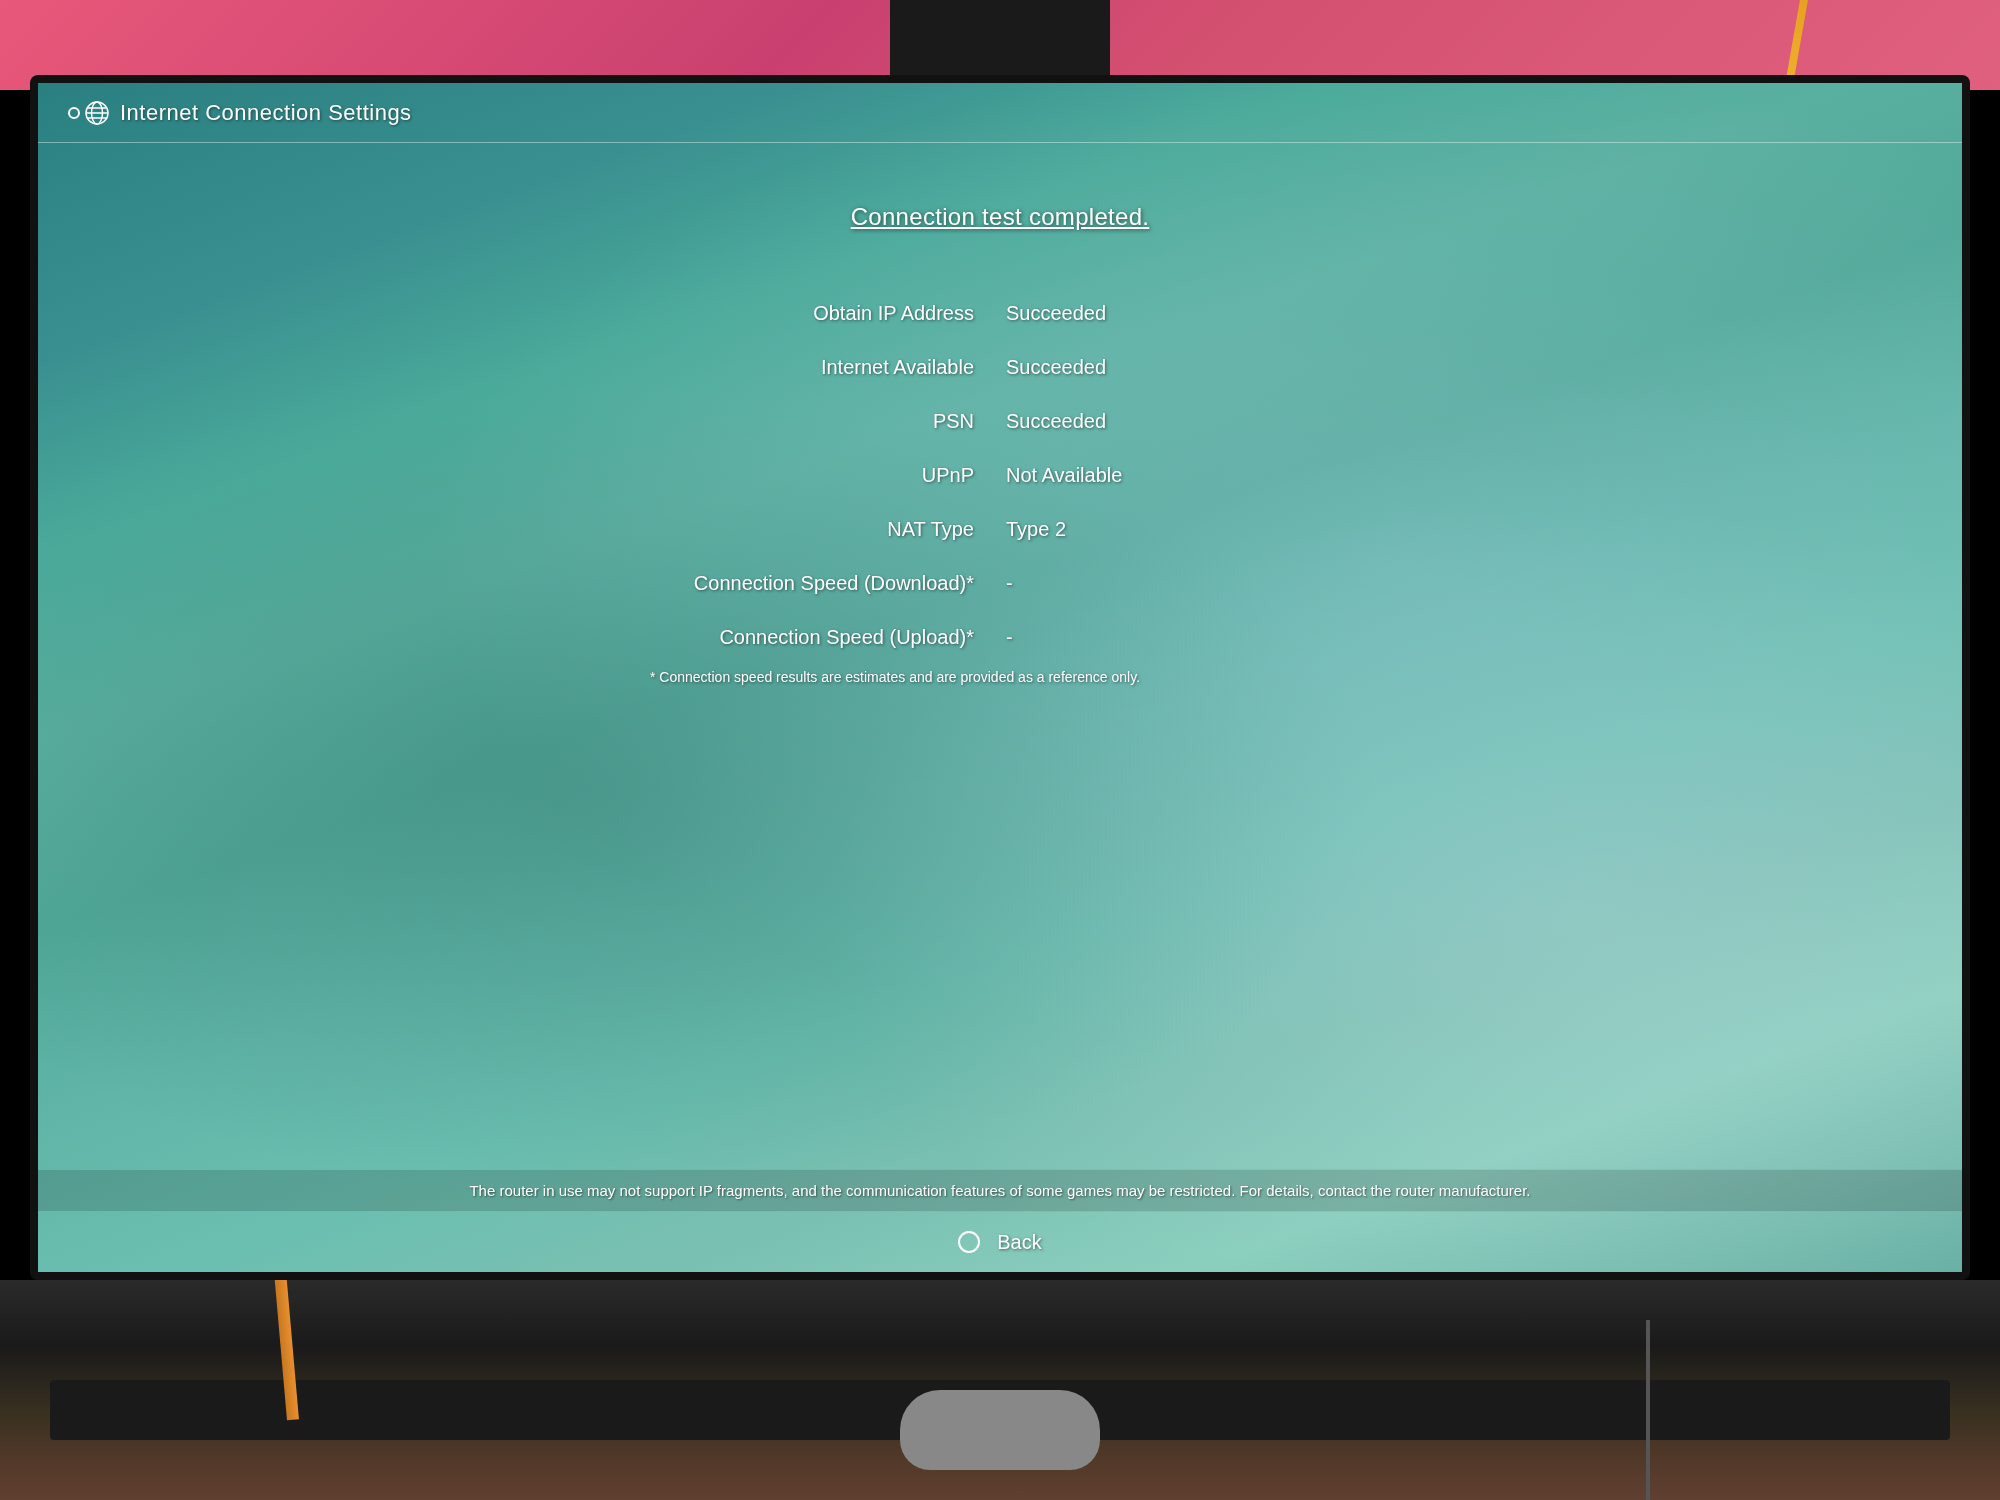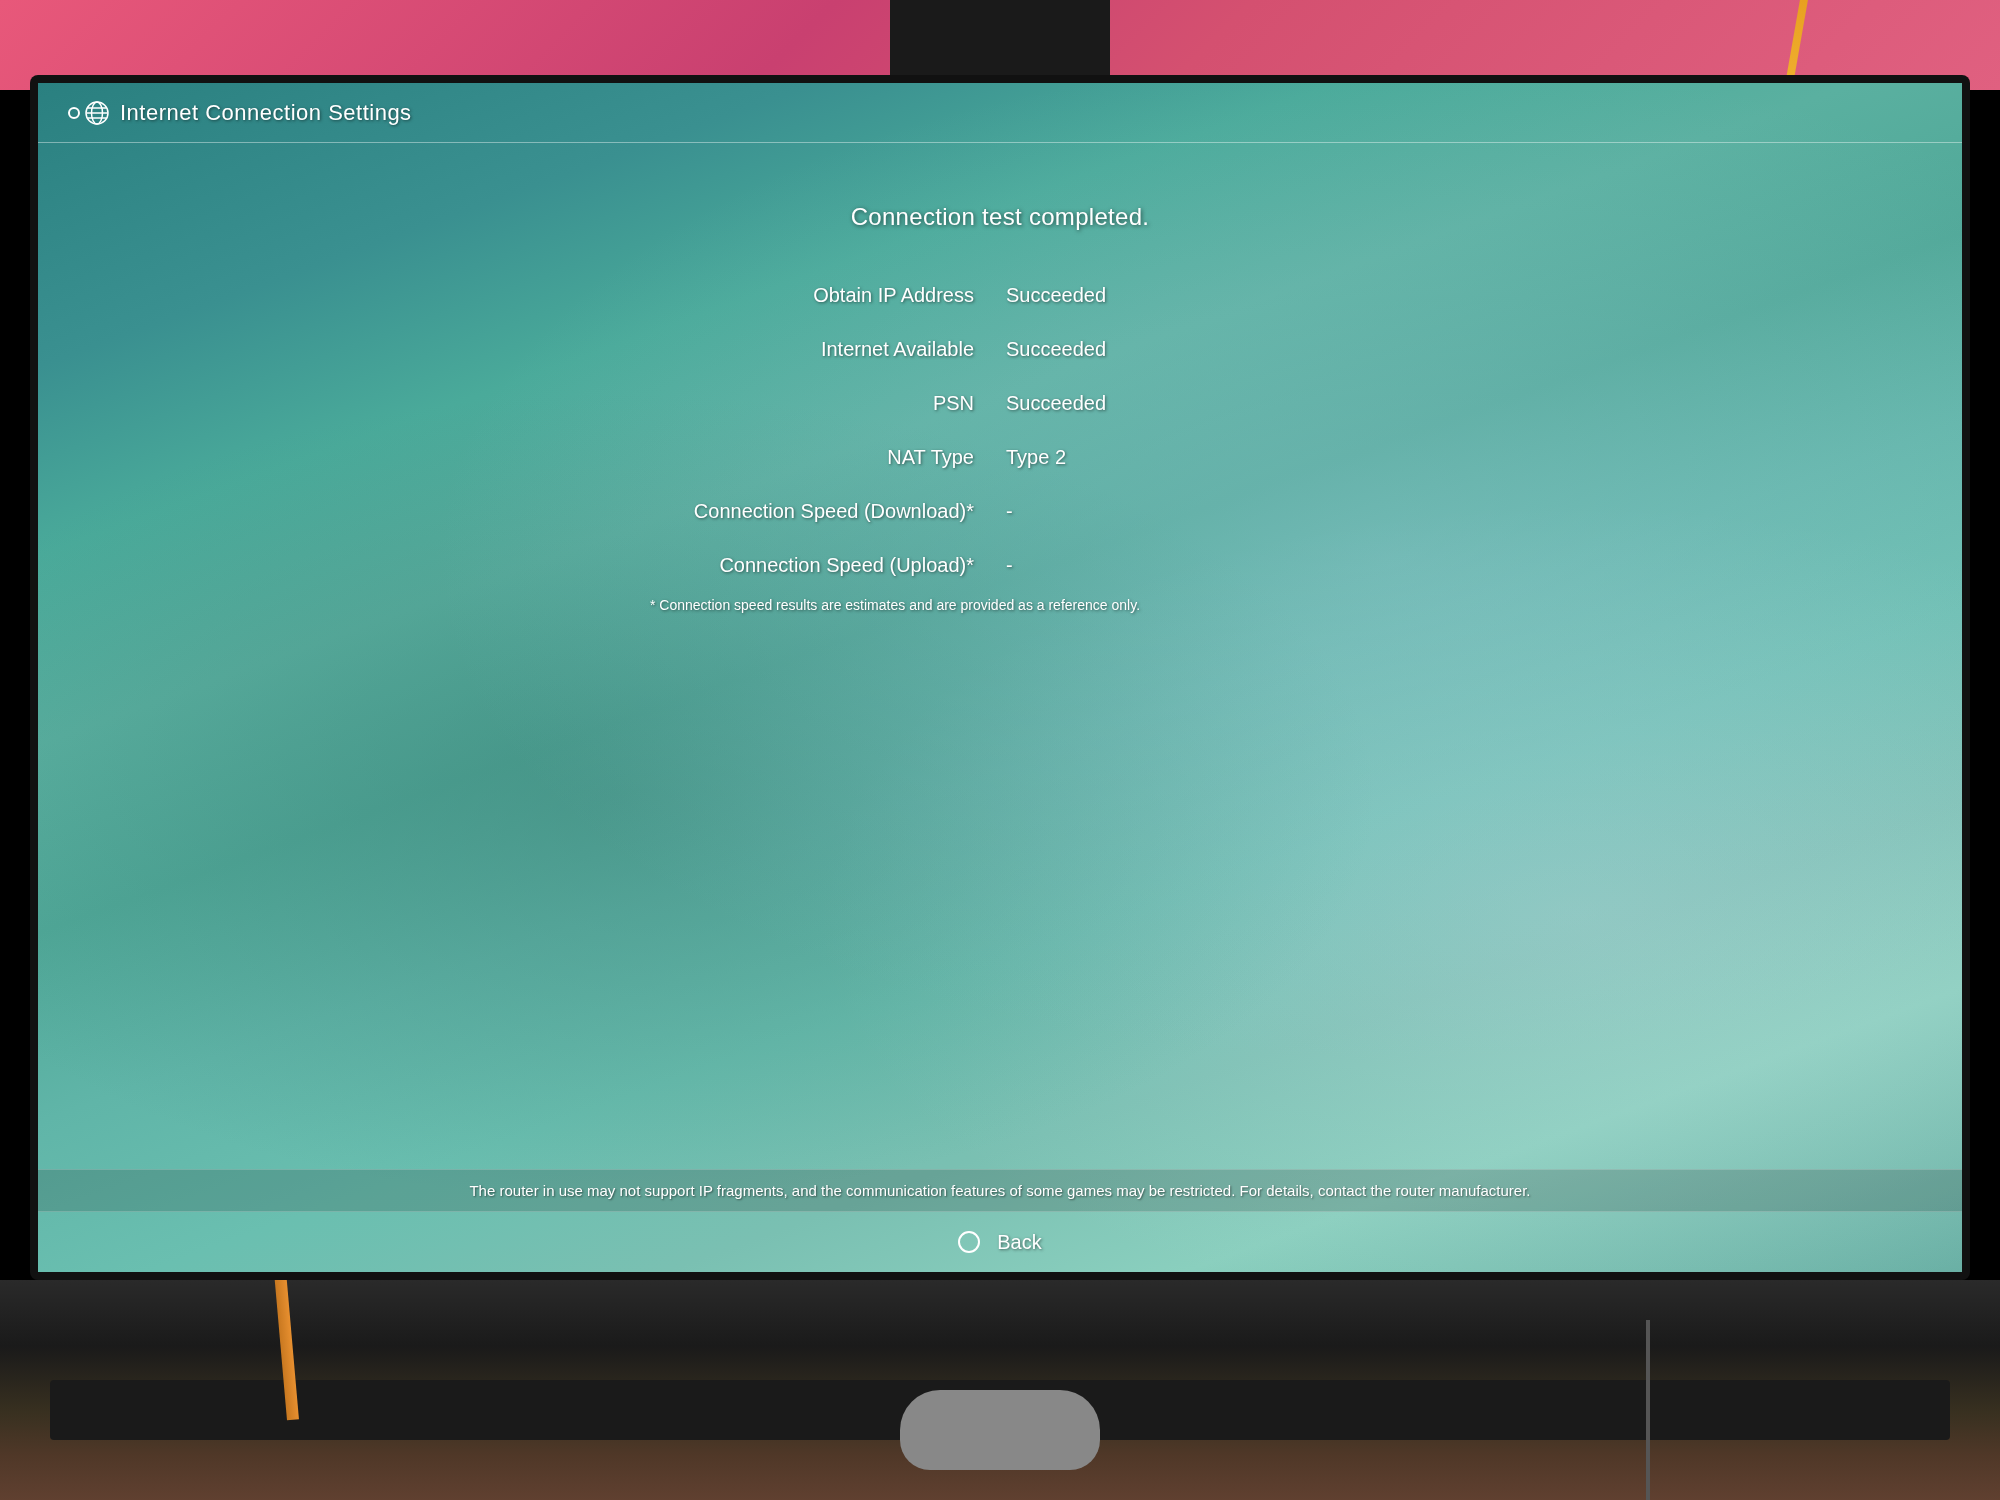--- a/index.html
+++ b/index.html
@@ -145,23 +145,24 @@
       align-items: center;
       padding-top: 60px;
       z-index: 10;
     }
 
     .connection-complete-text {
       color: #ffffff;
       font-size: 24px;
       font-weight: normal;
       text-align: center;
-      margin-bottom: 50px;
+      margin-bottom: 68px;
       text-shadow: 1px 1px 4px rgba(0,0,0,0.6);
       letter-spacing: 0.3px;
+      text-decoration: underline;
     }
 
     
     .results-table {
       display: flex;
       flex-direction: column;
       gap: 12px;
       width: 700px;
     }
 
@@ -362,20 +363,24 @@
           </div>
           <div class="result-row">
             <div class="result-label">Internet Available</div>
             <div class="result-value">Succeeded</div>
           </div>
           <div class="result-row">
             <div class="result-label">PSN</div>
             <div class="result-value">Succeeded</div>
           </div>
           <div class="result-row">
+            <div class="result-label">UPnP</div>
+            <div class="result-value">Not Available</div>
+          </div>
+          <div class="result-row">
             <div class="result-label">NAT Type</div>
             <div class="result-value">Type 2</div>
           </div>
           <div class="result-row">
             <div class="result-label">Connection Speed (Download)*</div>
             <div class="result-value">-</div>
           </div>
           <div class="result-row">
             <div class="result-label">Connection Speed (Upload)*</div>
             <div class="result-value">-</div>

